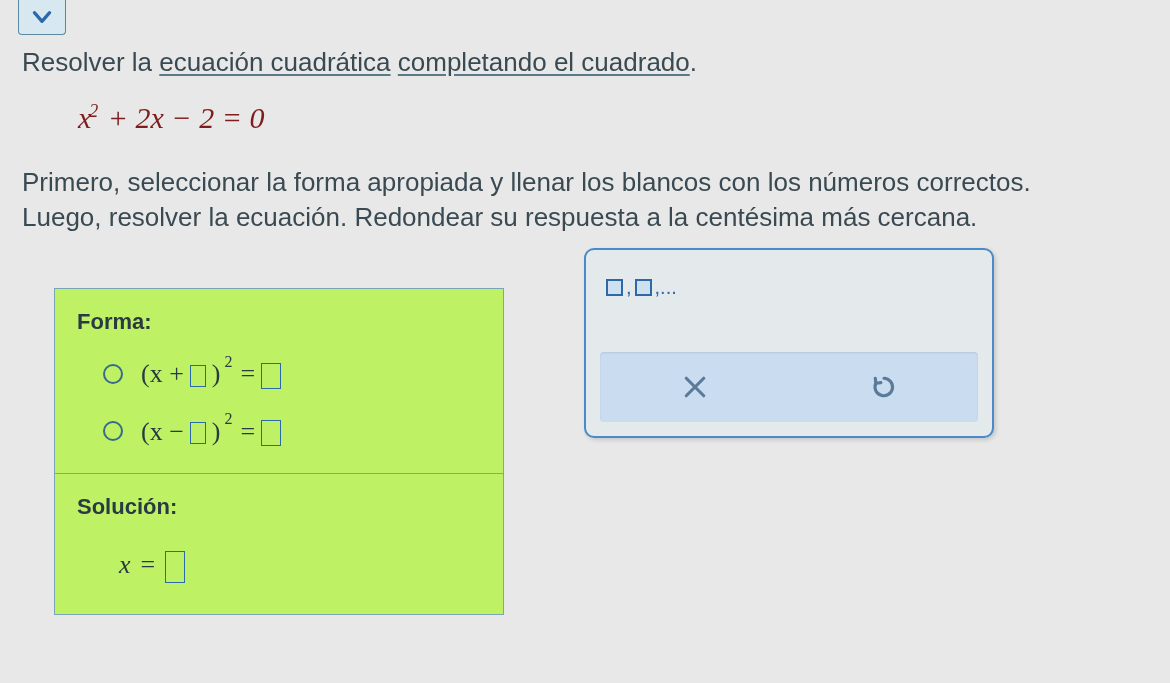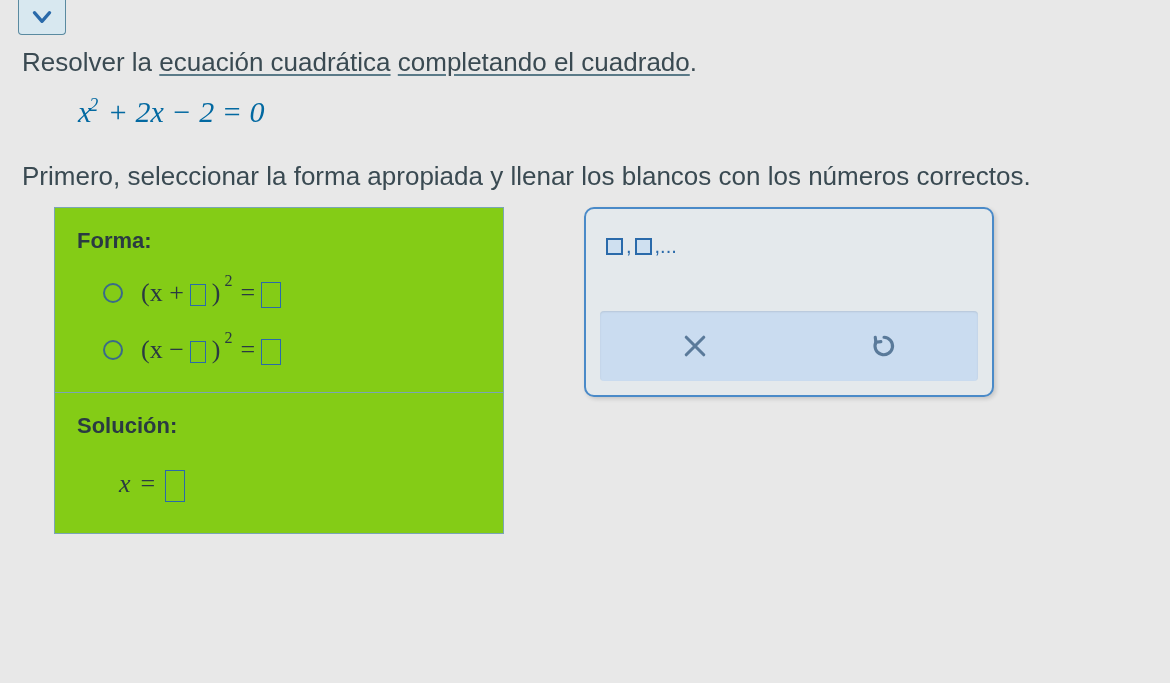--- a/index.html
+++ b/index.html
@@ -23,40 +23,41 @@
     align-items: center;
     justify-content: center;
     cursor: pointer;
   }
   .chevron-btn svg { width: 26px; height: 26px; }
   .content {
     padding: 10px 22px;
     font-size: 26px;
     line-height: 1.35;
   }
-  .prompt-line { margin-bottom: 12px; }
+  .prompt-line { margin-bottom: 18px; }
   .underline {
     text-decoration: underline;
     text-decoration-color: #5a7a88;
     text-underline-offset: 3px;
   }
   .equation {
     font-family: 'Times New Roman', serif;
     font-style: italic;
     font-size: 30px;
-    color: #0369a1;
+    color: #7f1d1d;
     margin: 8px 0 26px 56px;
   }
   .equation .sup { font-size: 18px; vertical-align: super; position: relative; left: -2px; }
   .instructions { margin-bottom: 13px; }
   .row { display: flex; gap: 80px; align-items: flex-start; padding-left: 32px;}
   .forma-box {
     border: 1.5px solid #7aa5b5;
     width: 450px;
-    background: #84cc16;
+    background: #bef264;
+    margin-top: 40px;
   }
   .forma-top { padding: 18px 22px 18px 22px; }
   .forma-title { font-weight: bold; font-size: 22px; margin-bottom: 20px; color: #2a3a42;}
   .opt-row {
     display: flex;
     align-items: center;
     gap: 18px;
     margin-left: 26px;
     margin-bottom: 22px;
     font-family: 'Times New Roman', serif;
@@ -154,20 +155,21 @@
   <div class="prompt-line">
     <span>Resolver la </span><span class="underline">ecuación cuadrática</span><span> </span><span class="underline">completando el cuadrado</span><span>.</span>
   </div>
 
   <div class="equation">
     <span>x</span><span class="sup">2</span><span> + 2x − 2 = 0</span>
   </div>
 
   <div class="instructions">
     <div>Primero, seleccionar la forma apropiada y llenar los blancos con los números correctos.</div>
+    <div>Luego, resolver la ecuación. Redondear su respuesta a la centésima más cercana.</div>
   </div>
 
   <div class="row">
     <div class="forma-box">
       <div class="forma-top">
         <div class="forma-title">Forma:</div>
 
         <div class="opt-row">
           <div class="radio"></div>
           <div class="math">

